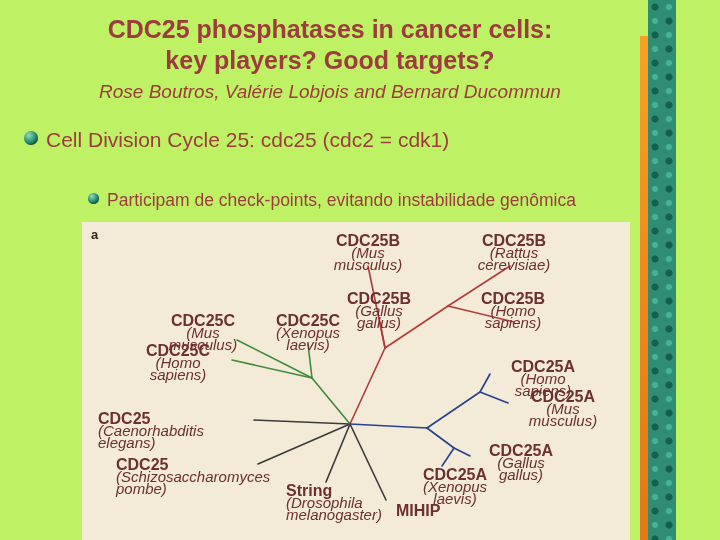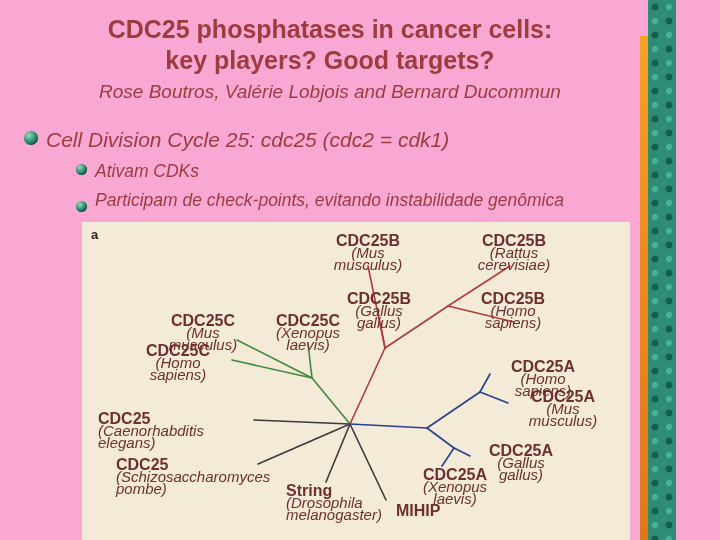--- a/index.html
+++ b/index.html
@@ -1,17 +1,17 @@
 <!DOCTYPE html>
 <html><head>
 <meta charset="utf-8">
 <style>
   html,body { margin:0; padding:0; background:#888; }
   .slide {
-    position:relative; width:720px; height:540px; background:#f9a8d4;
+    position:relative; width:720px; height:540px; background:#bef264;
     overflow:hidden; font-family:"Liberation Sans", sans-serif;
   }
 
   
   .deco-orange {
     position:absolute; left:640px; top:36px; width:11px; height:504px;
     background:linear-gradient(to bottom, #f6a226 0%, #ef8a1e 45%, #e07818 100%);
   }
   .deco-teal {
     position:absolute; left:648px; top:0; width:28px; height:540px;
@@ -23,21 +23,21 @@
       radial-gradient(circle at 7px 21px, #46b292 2.6px, rgba(0,0,0,0) 3.6px);
     background-size:28px 28px;
   }
 
   
   .title-wrap { position:absolute; left:30px; top:14px; width:600px; text-align:center; color:#9d3b3e; }
   .title-line { font-size:25px; font-weight:bold; line-height:31px; }
   .subtitle   { font-size:19px; font-style:italic; line-height:24px; margin-top:4px; }
 
   
-  .bullet-row { position:absolute; display:flex; align-items:flex-start; color:#9d3b3e;font-style:italic; }
+  .bullet-row { position:absolute; display:flex; align-items:flex-start; color:#9d3b3e; }
   .b-icon {
     flex:0 0 auto; width:14px; height:14px; border-radius:50%; margin:5px 8px 0 0;
     background:radial-gradient(circle at 35% 30%, #9ad8b8 0%, #2f9b77 45%, #14614e 85%);
     box-shadow:inset -1px -1px 2px rgba(0,0,0,0.35);
   }
   .b-icon.small { width:11px; height:11px; margin-top:4px; }
   .b-text-l1 { font-size:21px; line-height:27px; }
   .b-text-l2 { font-size:17.5px; line-height:23px; }
 
   
@@ -63,25 +63,21 @@
   <div class="title-wrap">
     <div class="title-line">CDC25 phosphatases in cancer cells:</div>
     <div class="title-line">key players? Good targets?</div>
     <div class="subtitle">Rose Boutros, Valérie Lobjois and Bernard Ducommun</div>
   </div>
 
   <div class="bullet-row" style="left:24px; top:126px; width:600px;">
     <span class="b-icon"></span>
     <span class="b-text-l1">Cell Division Cycle 25: cdc25 (cdc2 = cdk1)</span>
   </div>
-  <div class="bullet-row" style="left:76px; top:160px; width:560px;">
-    <span class="b-icon small"></span>
-    <span class="b-text-l2">Ativam CDKs</span>
-  </div>
-  <div class="bullet-row" style="left:76px; top:189px; width:560px;align-items:flex-end;">
+  <div class="bullet-row" style="left:88px; top:189px; width:560px;">
     <span class="b-icon small"></span>
     <span class="b-text-l2">Participam de check-points, evitando instabilidade genômica</span>
   </div>
 
   <div class="figure">
     <div class="panel-label">a</div>
 
     <svg class="tree-svg" width="548" height="318" viewBox="0 0 548 318">
 
       <g stroke="#3a3a3a" stroke-width="1.6" stroke-linecap="round" fill="none">

